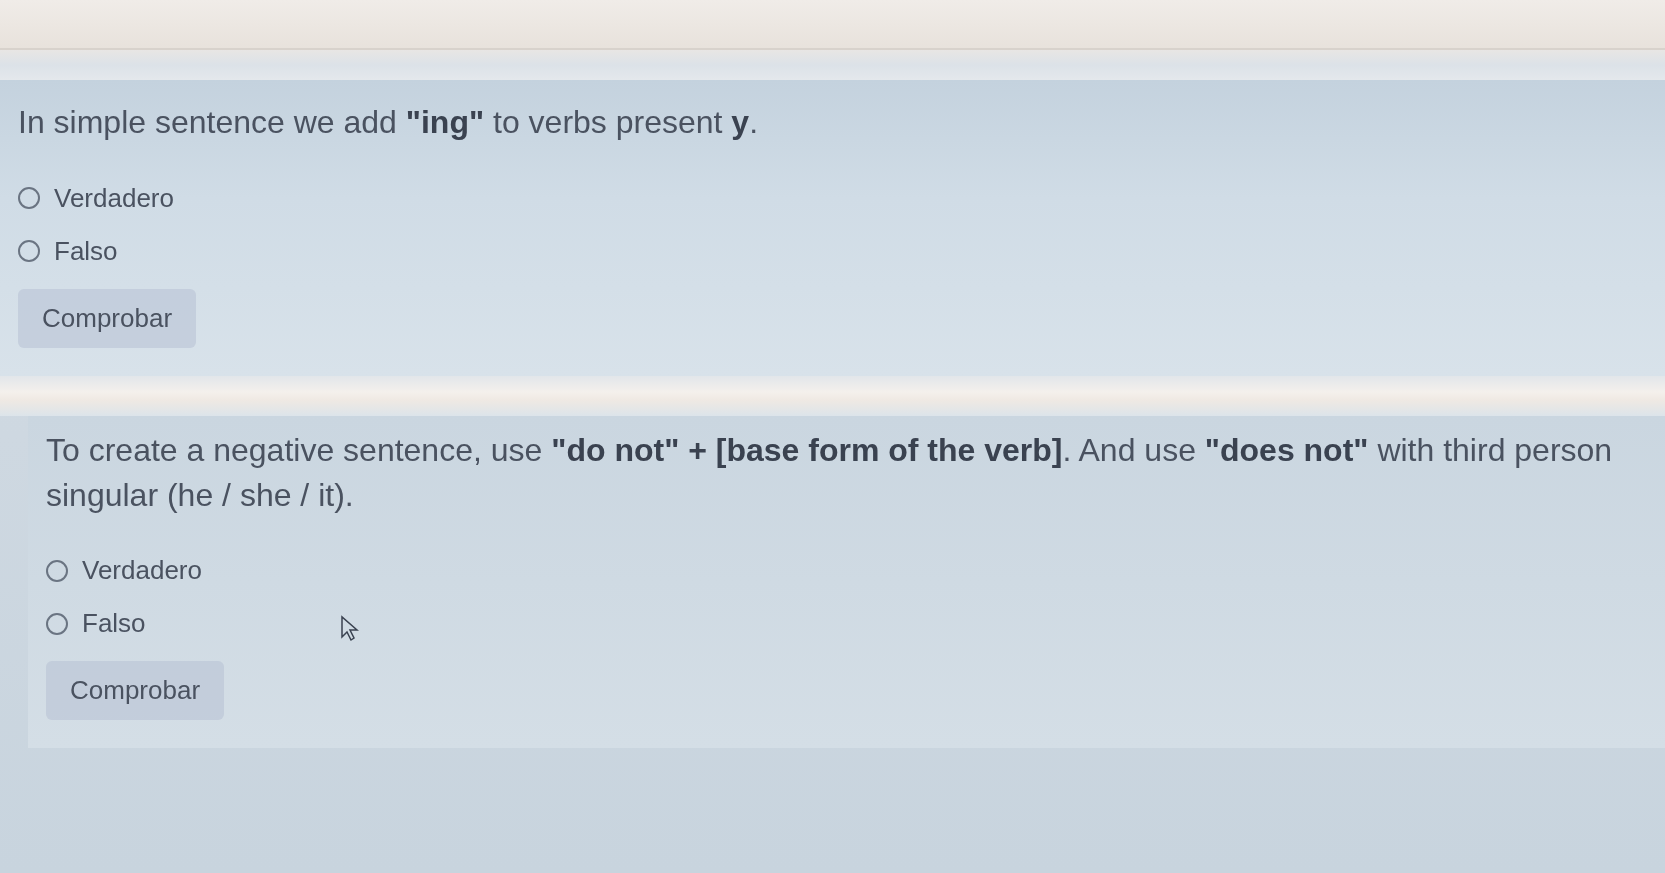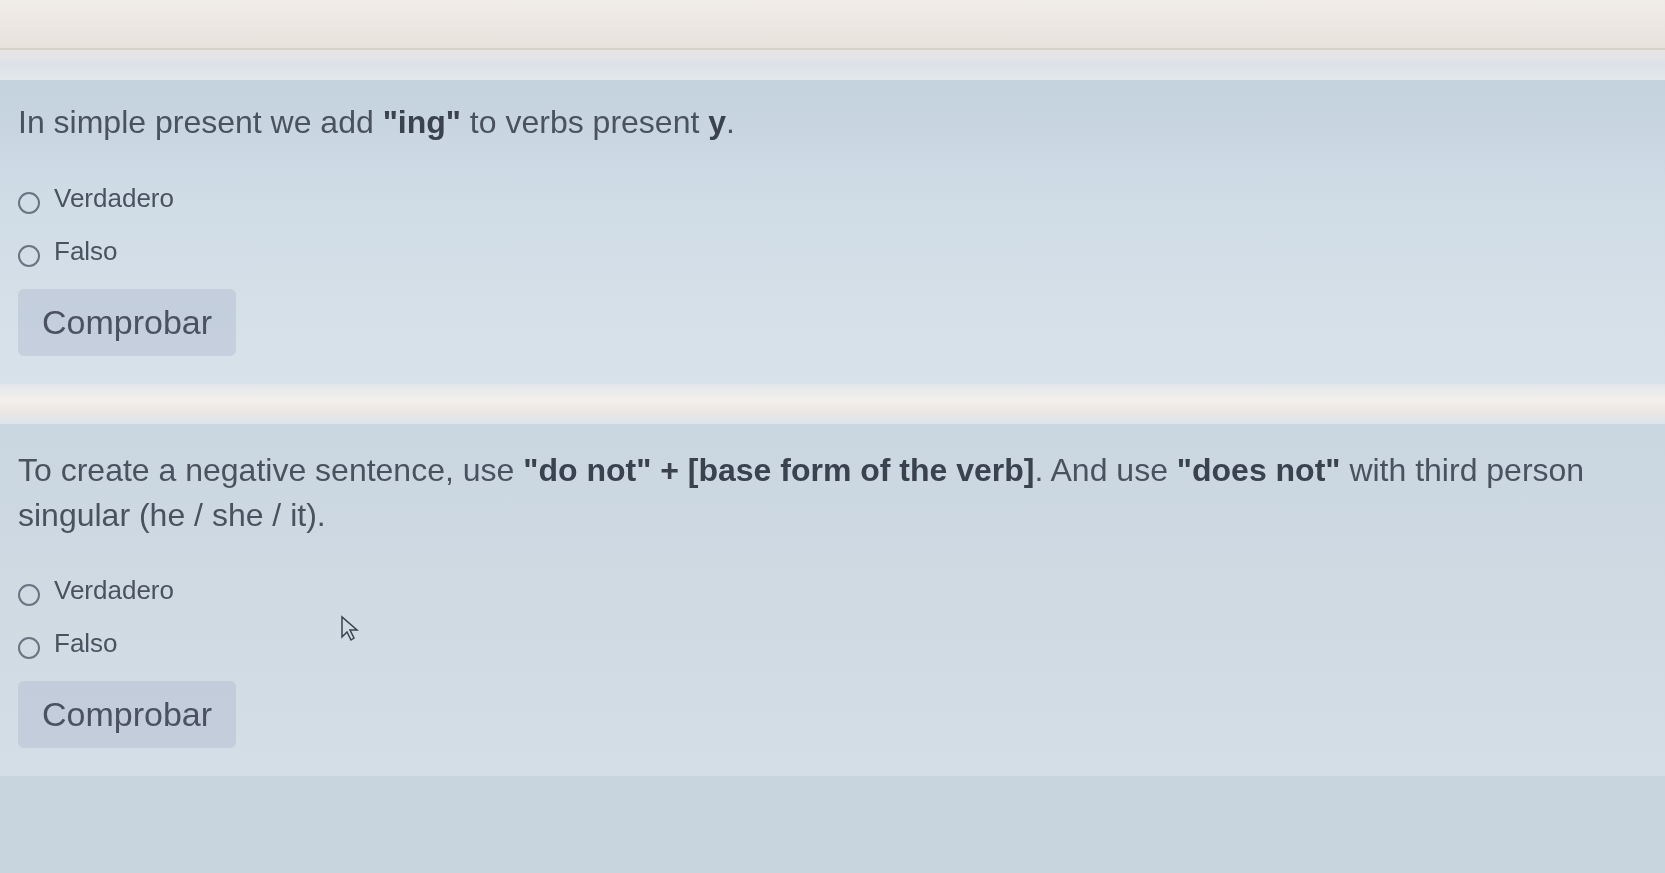--- a/index.html
+++ b/index.html
@@ -36,21 +36,21 @@
     }
     .question-text .bold {
       font-weight: bold;
       color: #3a4250;
     }
     .radio-group {
       margin-bottom: 18px;
     }
     .radio-item {
       display: flex;
-      align-items: flex-end;
+      align-items: center;
       margin-bottom: 22px;
       cursor: pointer;
     }
     .radio-circle {
       width: 22px;
       height: 22px;
       border: 2px solid #6a7482;
       border-radius: 50%;
       margin-right: 14px;
       background: transparent;
@@ -58,52 +58,53 @@
     .radio-label {
       font-size: 26px;
       color: #4a5260;
     }
     .check-button {
       display: inline-block;
       background: rgba(180, 190, 210, 0.5);
       border: none;
       border-radius: 6px;
       padding: 14px 24px;
-      font-size: 34px;
+      font-size: 26px;
       color: #4a5260;
       cursor: pointer;
       font-family: inherit;
       text-align: center;
     }
     .separator {
       height: 40px;
       background: linear-gradient(to bottom, #e2e6ea 0%, #f4f0ec 40%, #efe9e3 60%, #dce4ea 100%);
     }
     .question-block-2 {
       background: linear-gradient(to bottom, #cad6e0 0%, #d4dee6 100%);
-      padding: 24px 18px 28px 18px;
+      padding: 12px 18px 28px 18px;
+      margin-left: 28px;
     }
     .cursor-icon {
       position: absolute;
       left: 340px;
       top: 615px;
       width: 24px;
       height: 28px;
       pointer-events: none;
     }
   </style>
 </head>
 <body>
 
 <div class="top-bar"></div>
 <div class="divider-band"></div>
 
 <div class="question-block">
   <div class="question-text">
-    <span>In simple present we add </span><span class="bold">"ing"</span><span> to verbs present </span><span class="bold">y</span><span>.</span>
+    <span>In simple sentence we add </span><span class="bold">"ing"</span><span> to verbs present </span><span class="bold">y</span><span>.</span>
   </div>
   <div class="radio-group">
     <label class="radio-item">
       <span class="radio-circle"></span>
       <span class="radio-label">Verdadero</span>
     </label>
     <label class="radio-item">
       <span class="radio-circle"></span>
       <span class="radio-label">Falso</span>
     </label>

